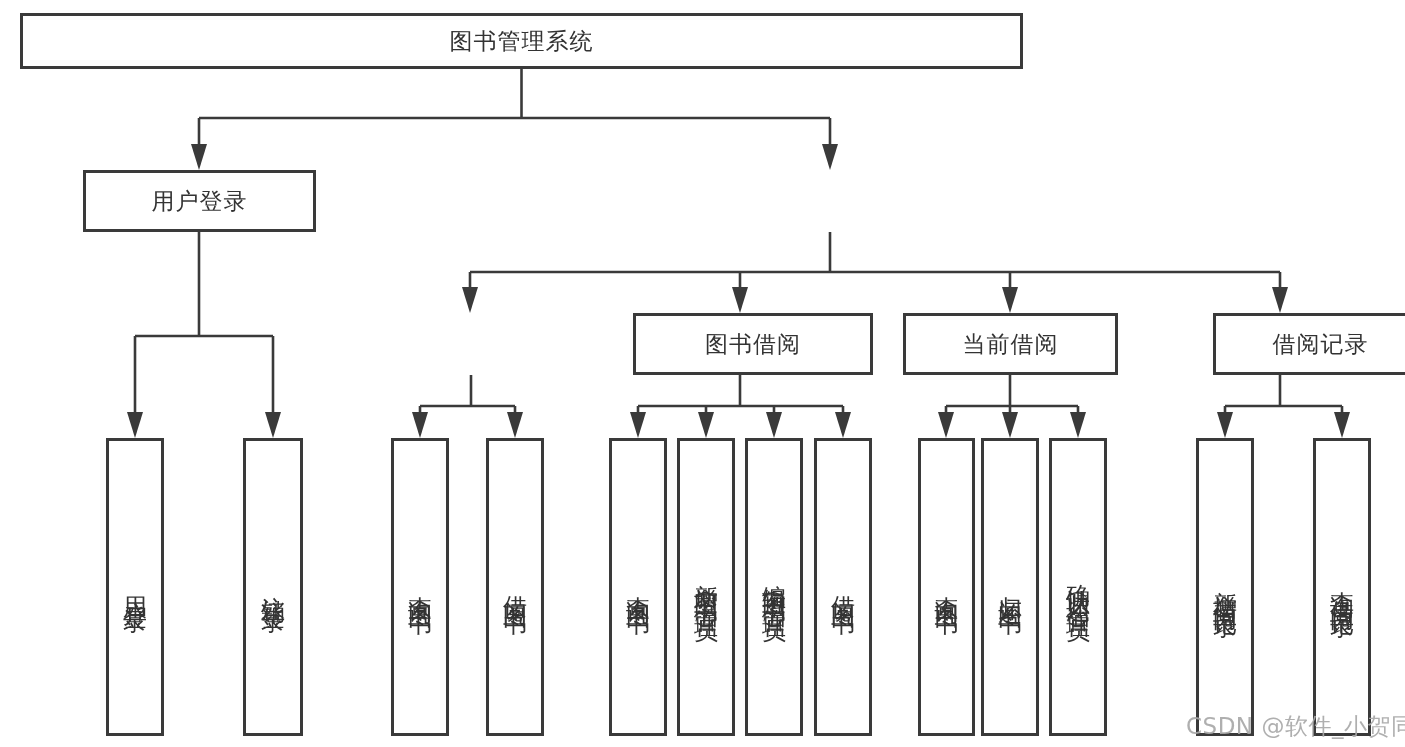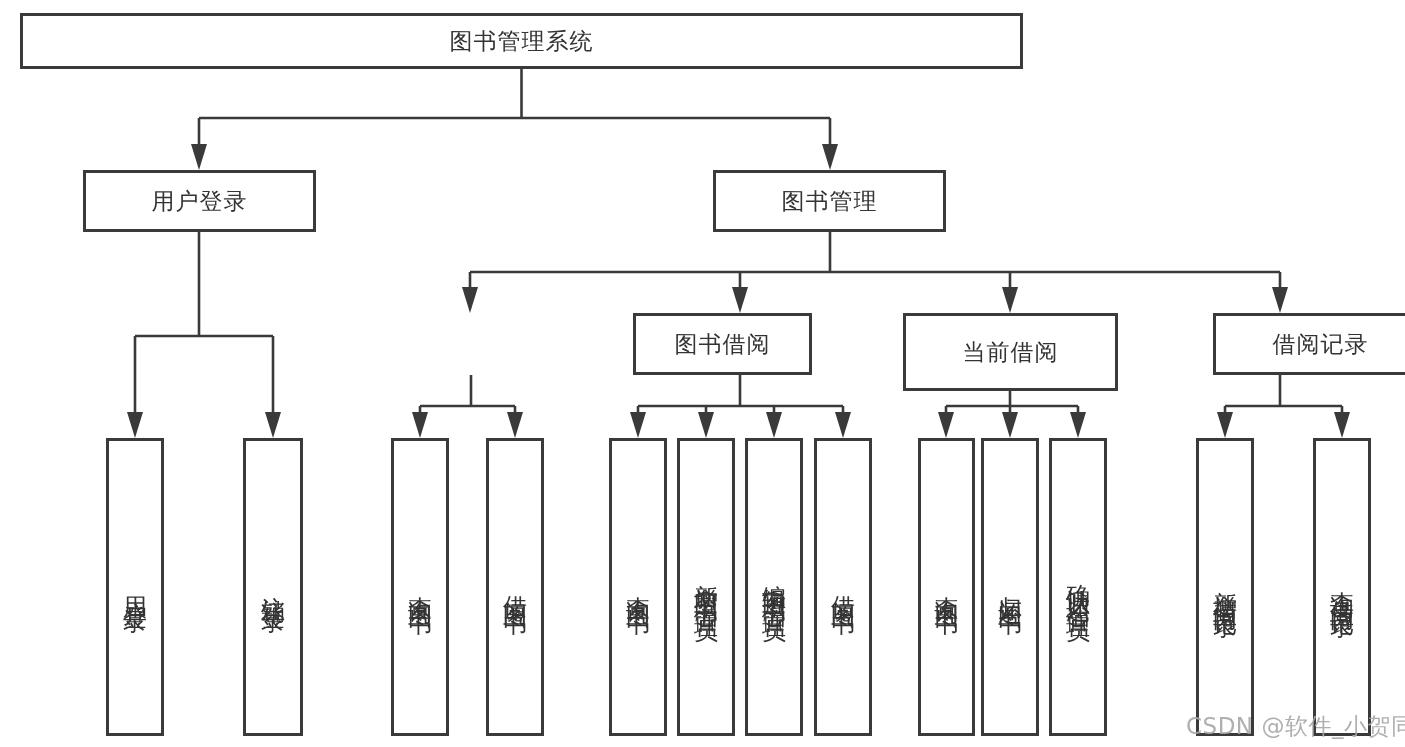--- a/index.html
+++ b/index.html
@@ -86,24 +86,23 @@
       <polygon points="1002,412 1018,412 1010,438"></polygon>
       <polygon points="1070,412 1086,412 1078,438"></polygon>
       <polygon points="1217,412 1233,412 1225,438"></polygon>
       <polygon points="1334,412 1350,412 1342,438"></polygon>
     </g>
   </svg>
 
   <div class="node hbox" style="left:20px;top:13px;width:1003px;height:56px;">图书管理系统</div>
 
   <div class="node hbox" style="left:83px;top:170px;width:233px;height:62px;">用户登录</div>
-  <div class="node hbox" style="left:713px;top:170px;width:233px;height:62px;">图书管理</div>
 
-  <div class="node hbox" style="left:633px;top:313px;width:179px;height:62px;">图书借阅</div>
-  <div class="node hbox" style="left:903px;top:313px;width:215px;height:78px;">当前借阅</div>
+  <div class="node hbox" style="left:633px;top:313px;width:240px;height:62px;">图书借阅</div>
+  <div class="node hbox" style="left:903px;top:313px;width:215px;height:62px;">当前借阅</div>
   <div class="node hbox" style="left:1172px;top:313px;width:215px;height:62px;margin-left:41px;">借阅记录</div>
 
   <div class="node vbox" style="left:106px;top:438px;width:58px;height:298px;">用户登录</div>
   <div class="node vbox" style="left:243px;top:438px;width:60px;height:298px;">注销登录</div>
 
   <div class="node vbox" style="left:391px;top:438px;width:58px;height:298px;">查询图书</div>
   <div class="node vbox" style="left:486px;top:438px;width:58px;height:298px;">借阅图书</div>
 
   <div class="node vbox" style="left:609px;top:438px;width:58px;height:298px;">查询图书</div>
   <div class="node vbox" style="left:677px;top:438px;width:58px;height:298px;">新增图书（管理员）</div>

